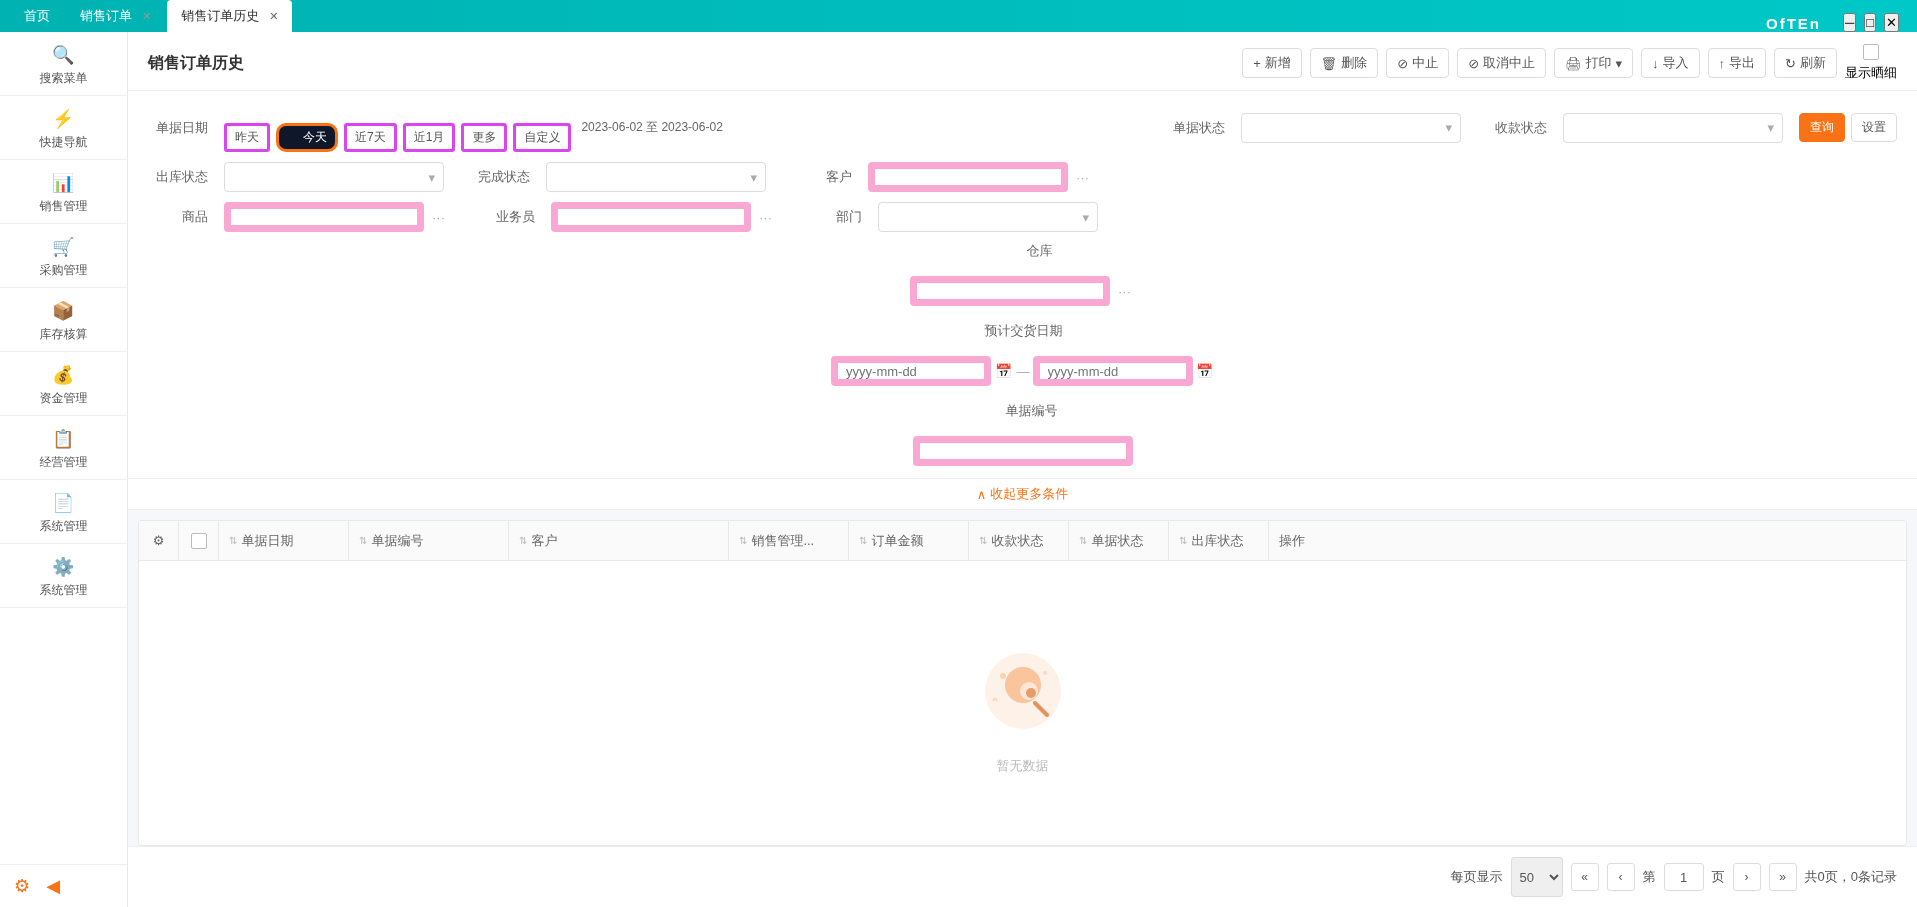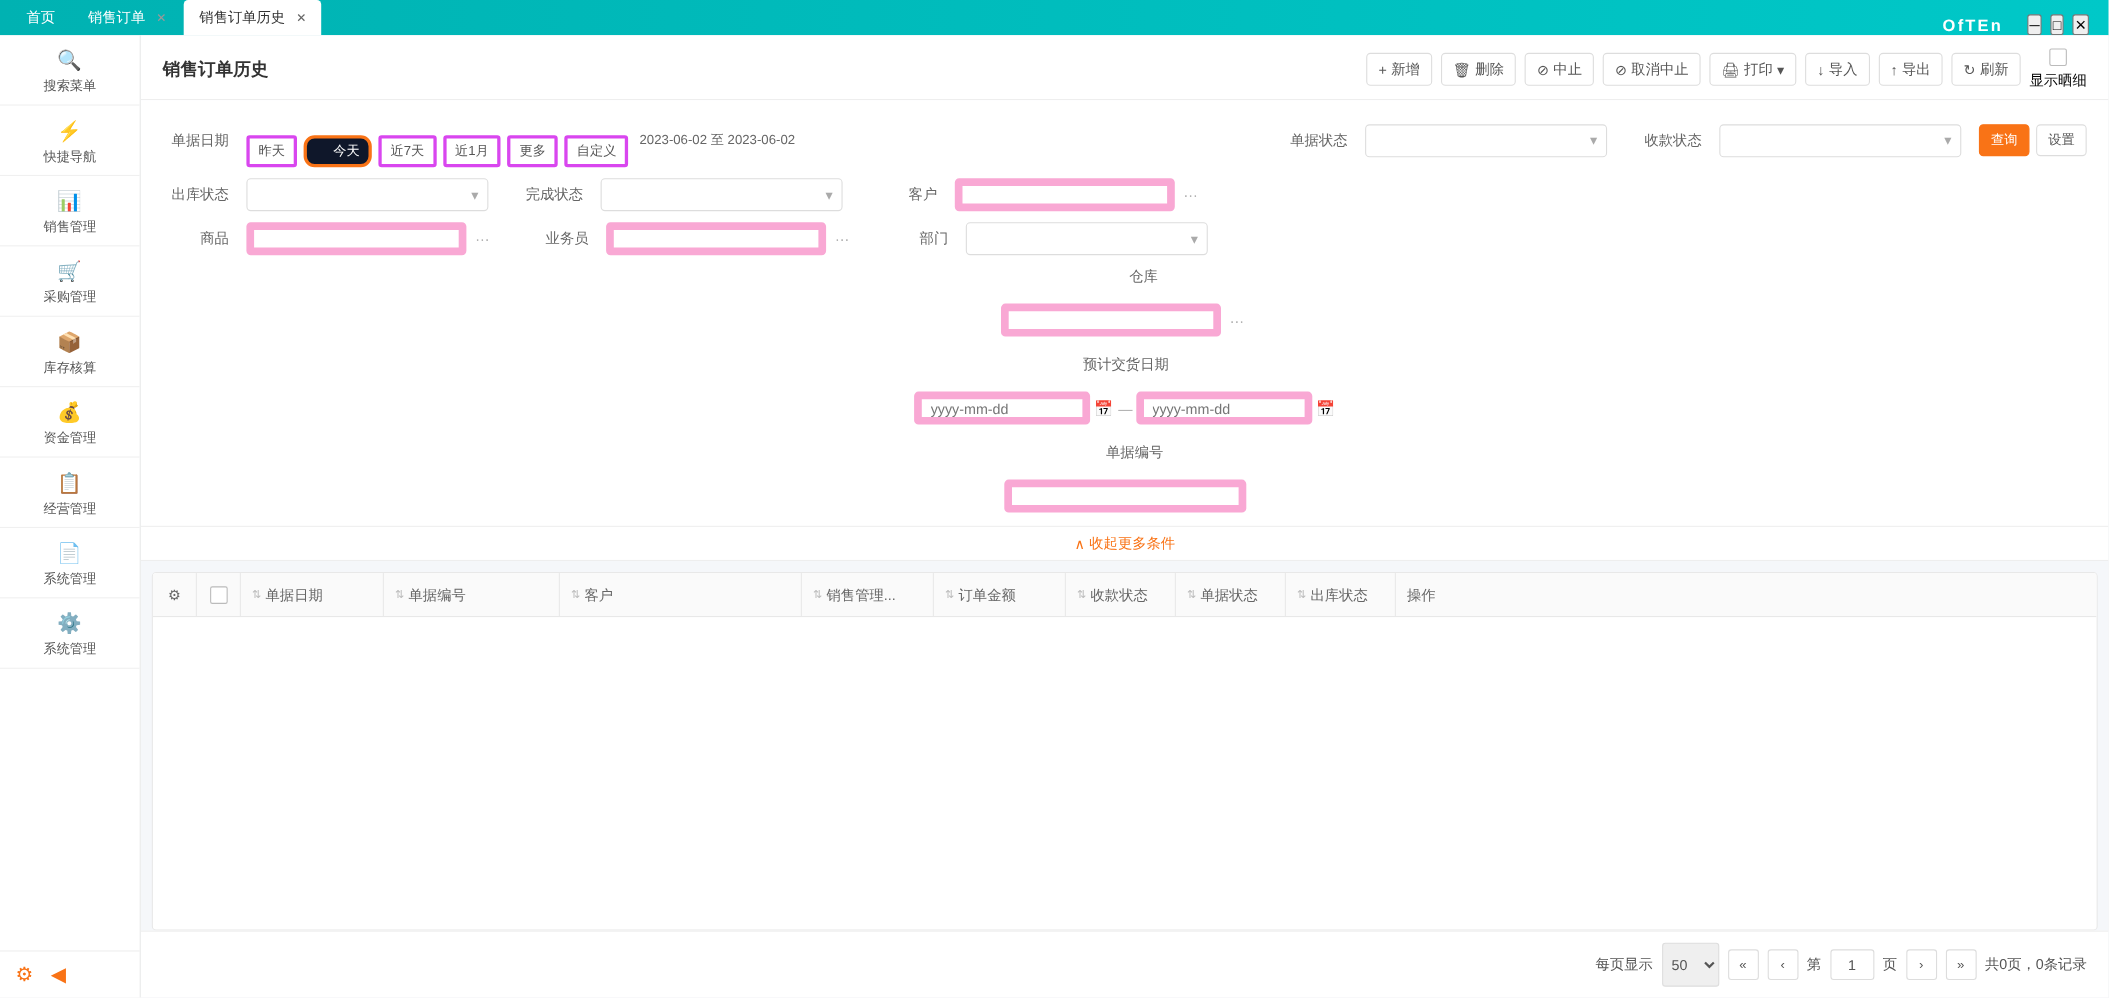--- a/index.html
+++ b/index.html
@@ -572,20 +572,35 @@
         </div>
         <div class="th-cell th-out-status">
           <span class="sort-icon">⇅</span>
           <span>出库状态</span>
         </div>
         <div class="th-cell th-action">
           <span>操作</span>
         </div>
       </div>
 
+      <div class="empty-state">
+        <svg width="100" height="100" viewBox="0 0 100 100">
+          <circle cx="50" cy="50" r="38" fill="#fde8d8" opacity="0.6"></circle>
+          <circle cx="50" cy="44" r="18" fill="#f9b98a" opacity="0.8"></circle>
+          <circle cx="56" cy="50" r="9" fill="#fff" opacity="0.6"></circle>
+          <circle cx="58" cy="52" r="5" fill="#e07a3a" opacity="0.7"></circle>
+
+          <line x1="62" y1="62" x2="74" y2="74" stroke="#e07a3a" stroke-width="4" stroke-linecap="round" opacity="0.8"></line>
+
+          <circle cx="30" cy="35" r="3" fill="#f9c4a0" opacity="0.7"></circle>
+          <circle cx="72" cy="32" r="2" fill="#f9c4a0" opacity="0.5"></circle>
+          <path d="M20 60 Q22 55 24 60" stroke="#f9b98a" stroke-width="1.5" fill="none" opacity="0.6"></path>
+        </svg>
+        <span>暂无数据</span>
+      </div>
     </div>
 
     <div class="pagination-bar">
       <span>每页显示</span>
       <select>
         <option>50</option>
         <option>10</option>
         <option>20</option>
         <option>100</option>
       </select>

